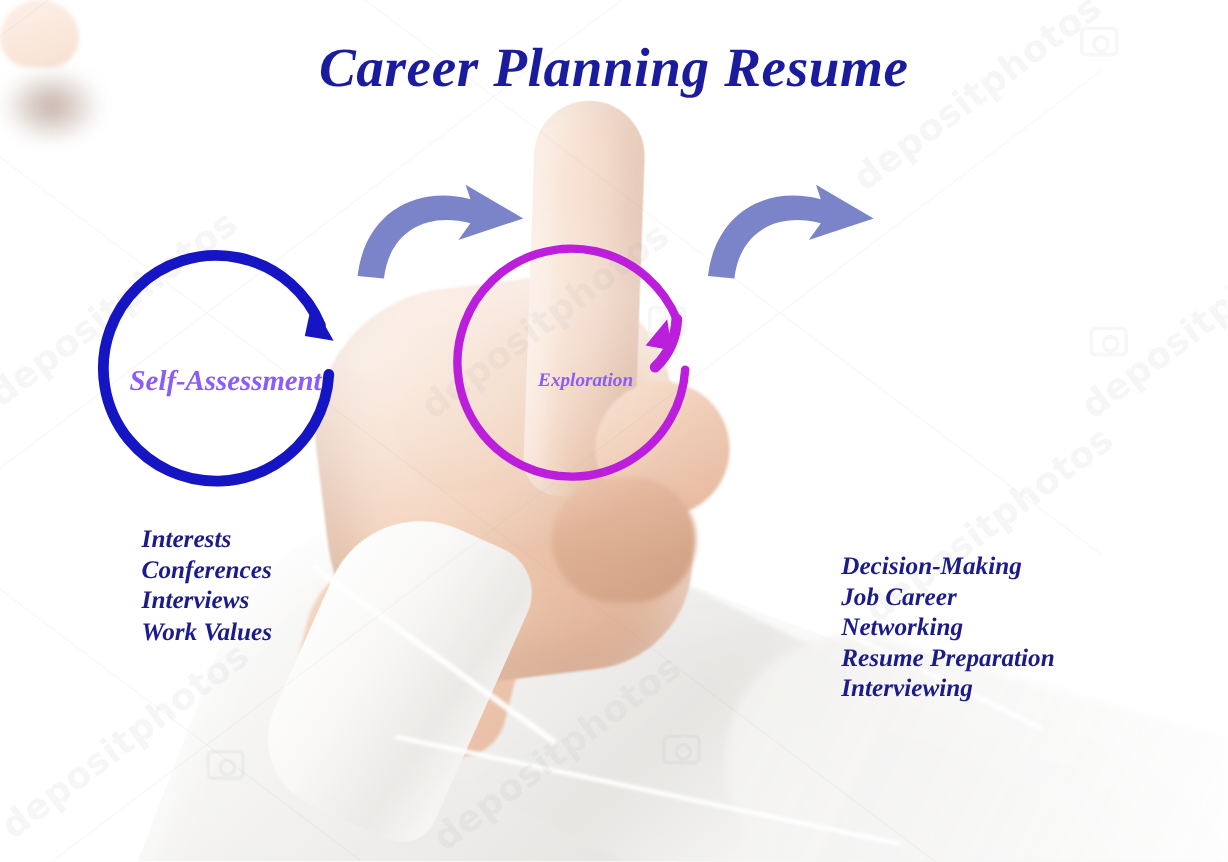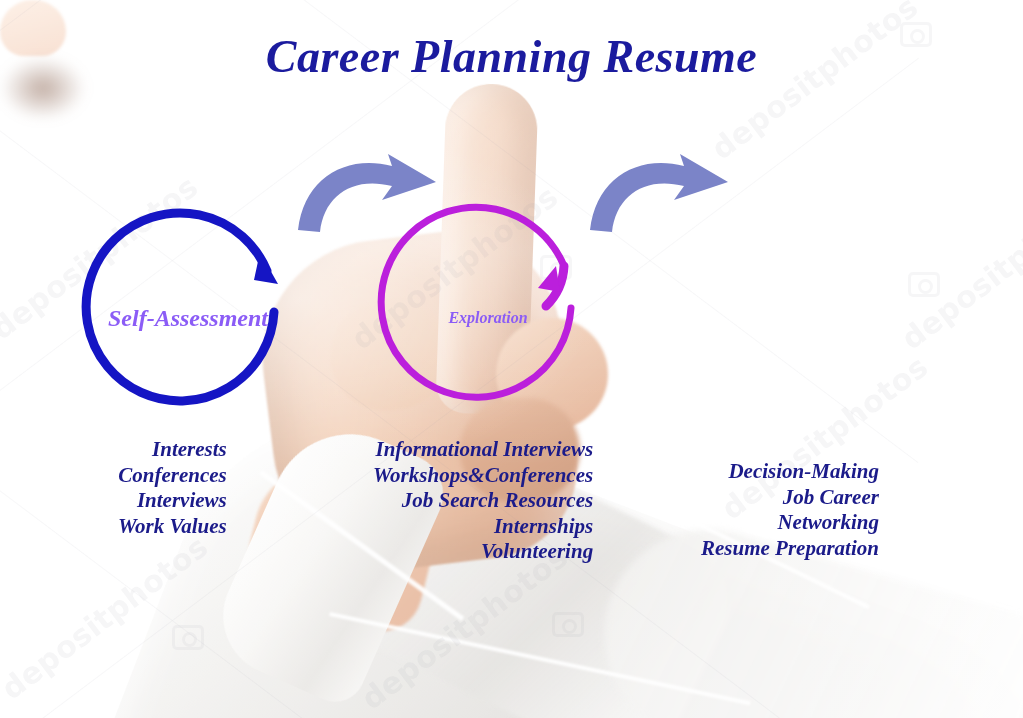--- a/index.html
+++ b/index.html
@@ -267,21 +267,20 @@
 
   
   .item-list {
     position: absolute;
     color: #1b1b8a;
     font-size: 21px;
     font-style: italic;
     font-weight: 700;
     line-height: 25.5px;
     white-space: nowrap;
-    text-align: right;
   }
   #list-self    { left: 118px; top: 437px; }
   #list-explore { left: 373px; top: 437px; }
   #list-action  { left: 701px; top: 459px; }
   .item-list div { padding: 0; }
 </style>
 </head>
 <body>
 
 <div id="stage">
@@ -360,28 +359,22 @@
   </div>
 
 
   <div class="item-list" id="list-self">
     <div>Interests</div>
     <div>Conferences</div>
     <div>Interviews</div>
     <div>Work Values</div>
   </div>
 
-  <div class="item-list" id="list-explore">
-    <div>Informational Interviews</div>
-    <div>Workshops&amp;Conferences</div>
-    <div>Job Search Resources</div>
-    <div>Internships</div>
-    <div>Volunteering</div>
-  </div>
 
   <div class="item-list" id="list-action">
     <div>Decision-Making</div>
     <div>Job Career</div>
     <div>Networking</div>
     <div>Resume Preparation</div>
+    <div>Interviewing</div>
   </div>
 
 </div>
 
 </body></html>

